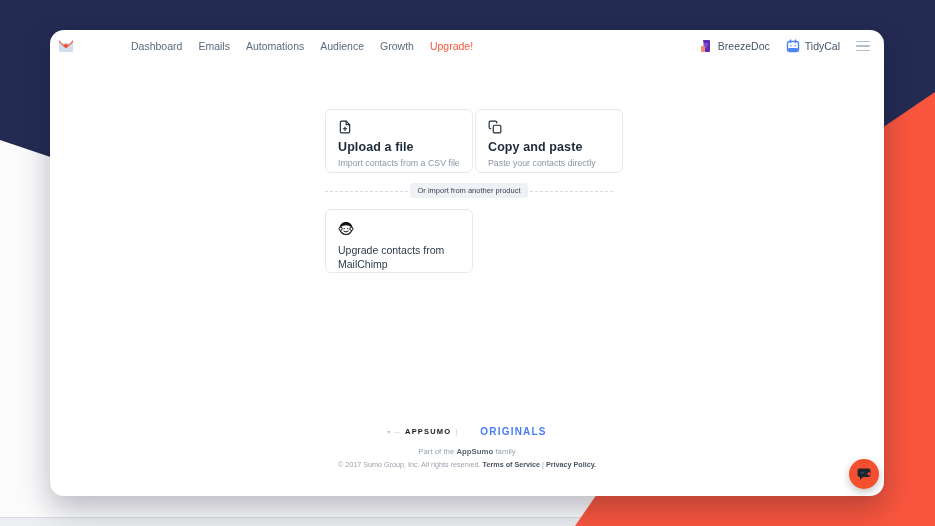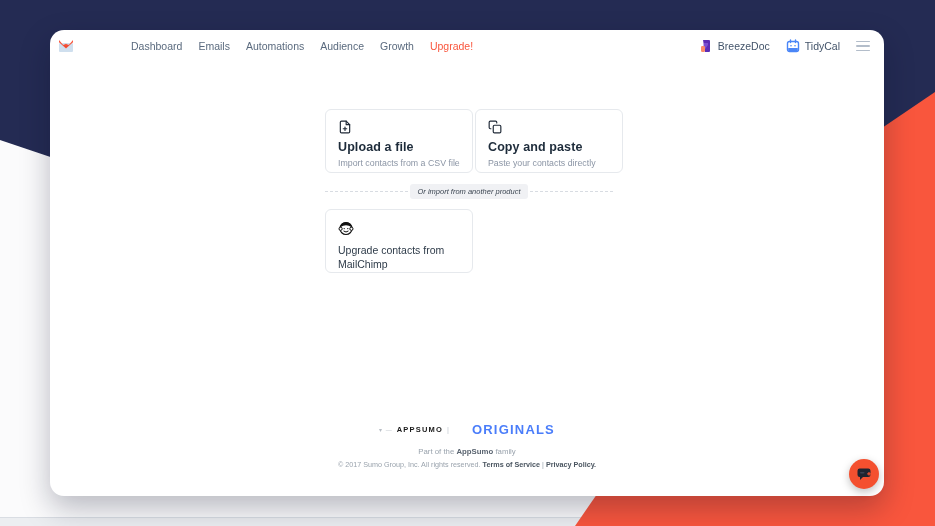--- a/index.html
+++ b/index.html
@@ -50,34 +50,34 @@
     border:1px solid #e6e9ed; border-radius:6px; padding:10px 12px; cursor:pointer;
   }
   .opt-card .ttl { font-size:12.5px; font-weight:700; color:#1d2b3a; margin-top:6px; letter-spacing:.1px; }
   .opt-card .sub { font-size:8.8px; color:#8b95a5; margin-top:4px; }
   .opt-card .plbl { font-size:10.5px; color:#2e3b49; margin-top:7px; line-height:1.35; }
   .icon16 { width:16px; height:16px; display:block; }
   .icon14 { width:14px; height:14px; display:block; }
   
   .divider {
     position:absolute; left:275px; top:153px; width:288px; height:16px;
-    display:flex; align-items:flex-end; justify-content:center;font-style:italic;
+    display:flex; align-items:flex-start; justify-content:center;
   }
   .divider .dash { position:absolute; left:0; right:0; top:50%; border-top:1px dashed #d8dce2; }
   .divider .pill {
     position:relative; background:#f0f1f4; color:#3c4652; font-size:7.5px;
     padding:3px 8px; border-radius:3px; white-space:nowrap;
   }
   
   .footer { position:absolute; left:0; right:0; bottom:27px; text-align:center; }
   .brandline { display:flex; align-items:center; justify-content:center; gap:4px; }
   .brandline .mini-icons { color:#b8bec6; font-size:6px; letter-spacing:1px; }
   .brandline .appsumo { font-size:7.5px; font-weight:700; letter-spacing:1.2px; color:#1a1a1a; }
   .brandline .bar { font-size:7.5px; color:#c3c9d0; }
-  .brandline .originals { font-size:13px; font-weight:700; letter-spacing:1.2px; color:#4a7dfa;padding-left:19px; }
+  .brandline .originals { font-size:10px; font-weight:700; letter-spacing:1.2px; color:#4a7dfa;padding-left:19px; }
   .family { margin-top:10px; font-size:7.8px; color:#9aa3ad; }
   .family b { color:#5a6470; }
   .copyright { margin-top:4px; font-size:7.2px; color:#9aa3ad; }
   .copyright b { color:#4a5560; cursor:pointer; }
   
   .chat-btn {
     position:absolute; left:849px; top:459px; width:30px; height:30px; border-radius:50%;
     background:#f4502f; display:flex; align-items:center; justify-content:center;
     cursor:pointer; box-shadow:0 3px 8px rgba(0,0,0,.25);
   }

